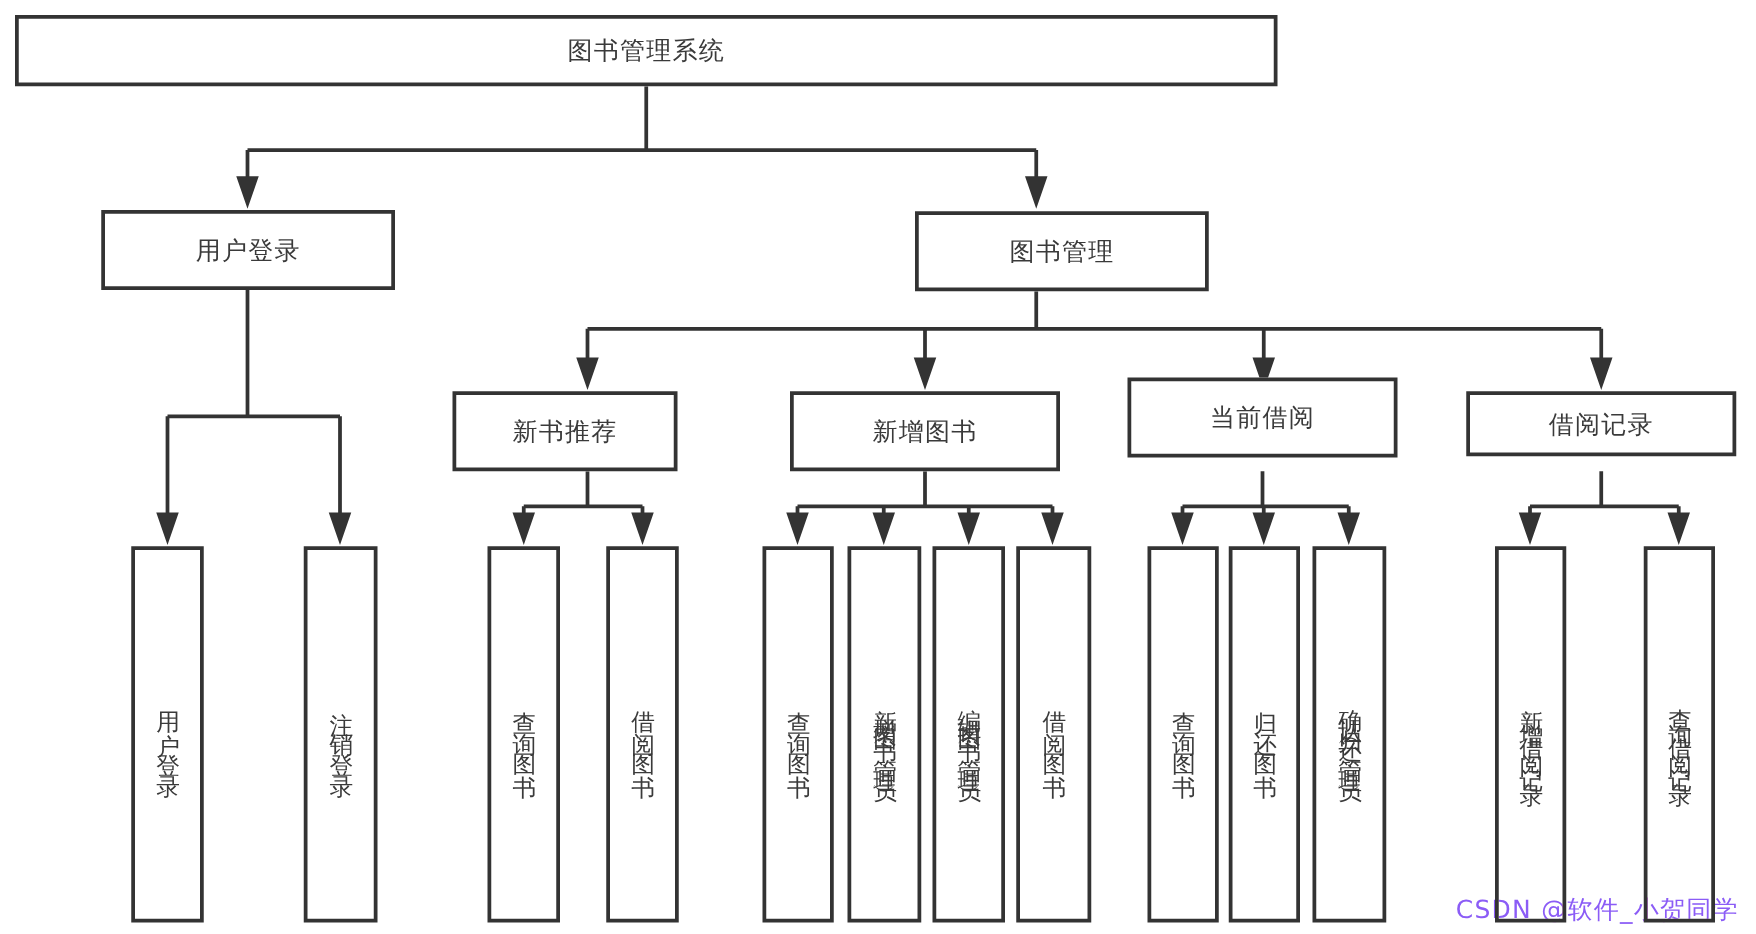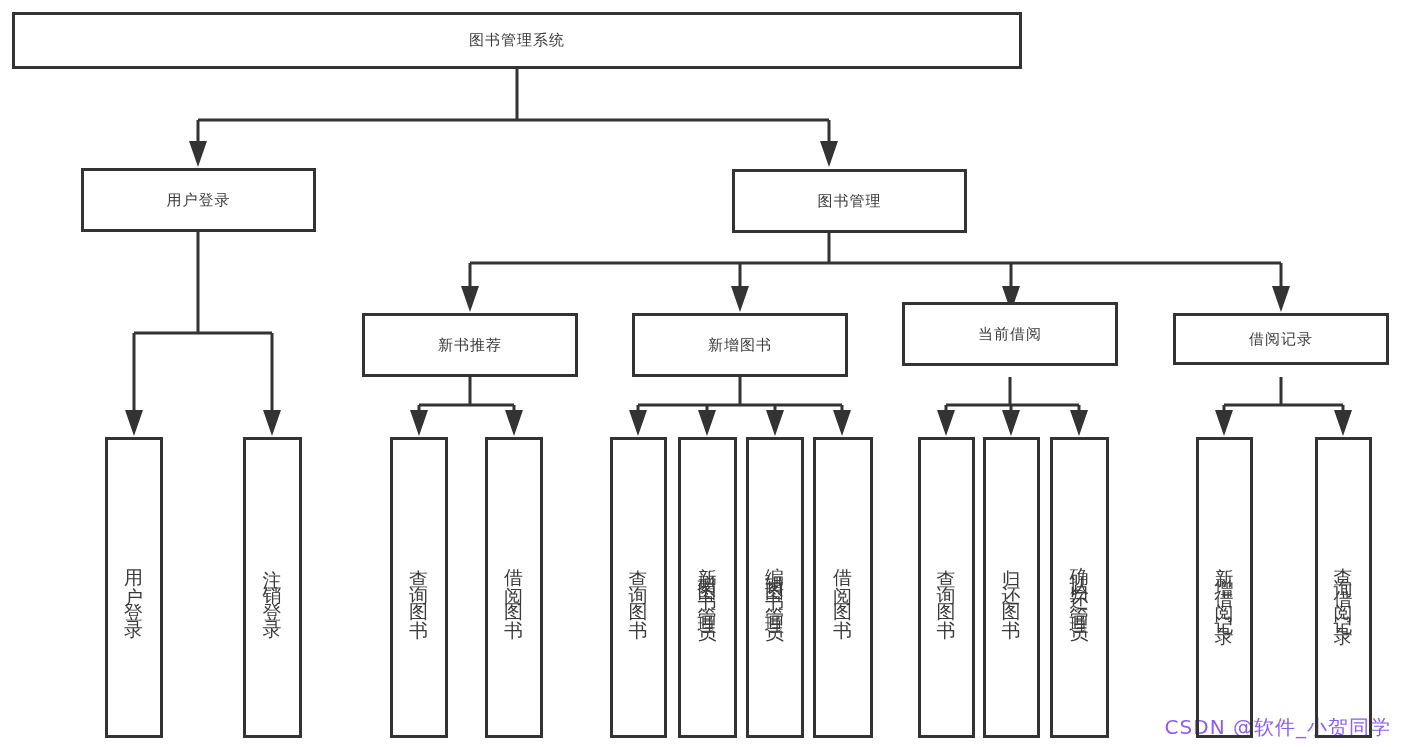--- a/index.html
+++ b/index.html
@@ -26,21 +26,21 @@
   .box {
     position: absolute;
     box-sizing: border-box;
     border: 3px solid #333333;
     background: #ffffff;
     display: flex;
     align-items: center;
     justify-content: center;
     color: #3a3a3a;
   }
-  .hbox { font-size: 15px; letter-spacing: 1px; text-align: center; }
+  .hbox { font-size: 20px; letter-spacing: 1px; text-align: center; }
   .vbox { font-size: 19px; }
   .vbox .vtext {
     writing-mode: vertical-rl;
     text-orientation: mixed;
     white-space: nowrap;
     line-height: 1;
   }
   .len4 .vtext { letter-spacing: 17px; }
   .len6 .vtext { letter-spacing: 12px; }
   .len9 .vtext { letter-spacing: 8px; }
@@ -89,21 +89,21 @@
     <span>图书管理系统</span>
   </div>
 
   <div class="box hbox" style="left:81px;top:168px;width:235px;height:64px">
     <span>用户登录</span>
   </div>
   <div class="box hbox" style="left:732px;top:169px;width:235px;height:64px">
     <span>图书管理</span>
   </div>
 
-  <div class="box hbox" style="left:362px;top:313px;width:216px;height:64px">
+  <div class="box hbox" style="left:362px;top:313px;width:180px;height:64px">
     <span>新书推荐</span>
   </div>
   <div class="box hbox" style="left:632px;top:313px;width:216px;height:64px">
     <span>新增图书</span>
   </div>
   <div class="box hbox" style="left:902px;top:302px;width:216px;height:64px">
     <span>当前借阅</span>
   </div>
   <div class="box hbox" style="left:1173px;top:313px;width:216px;height:52px">
     <span>借阅记录</span>

